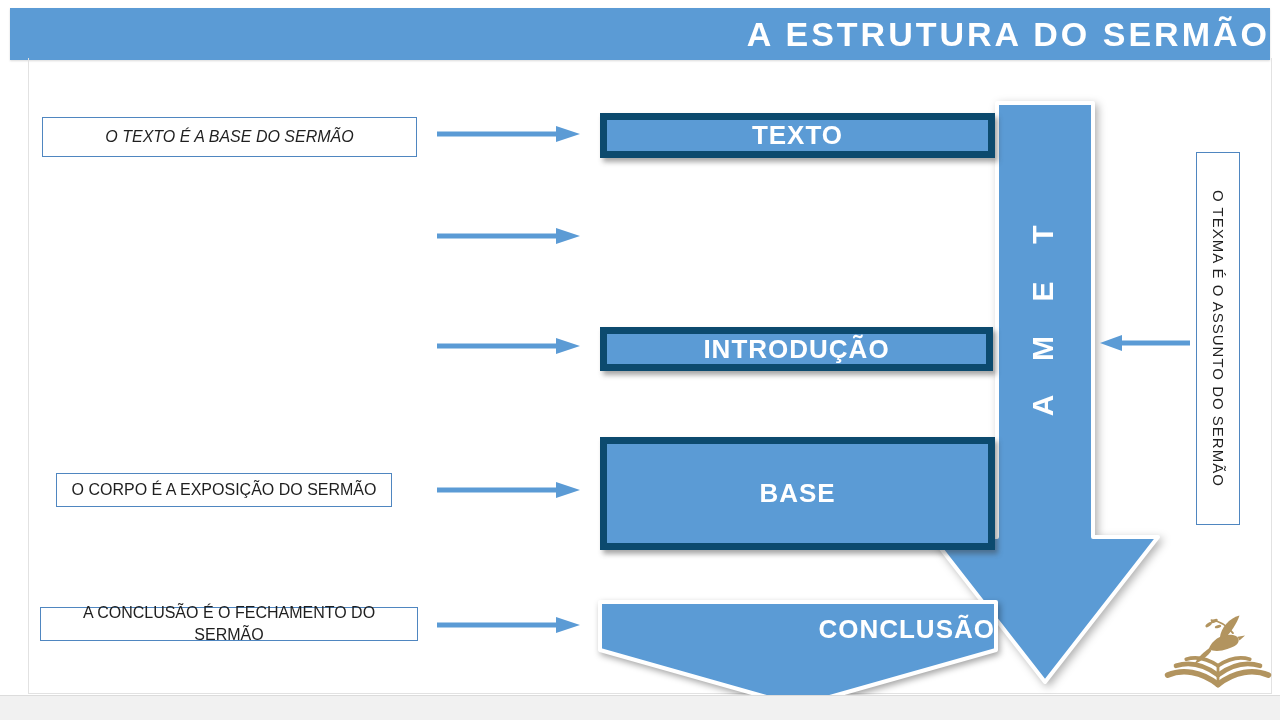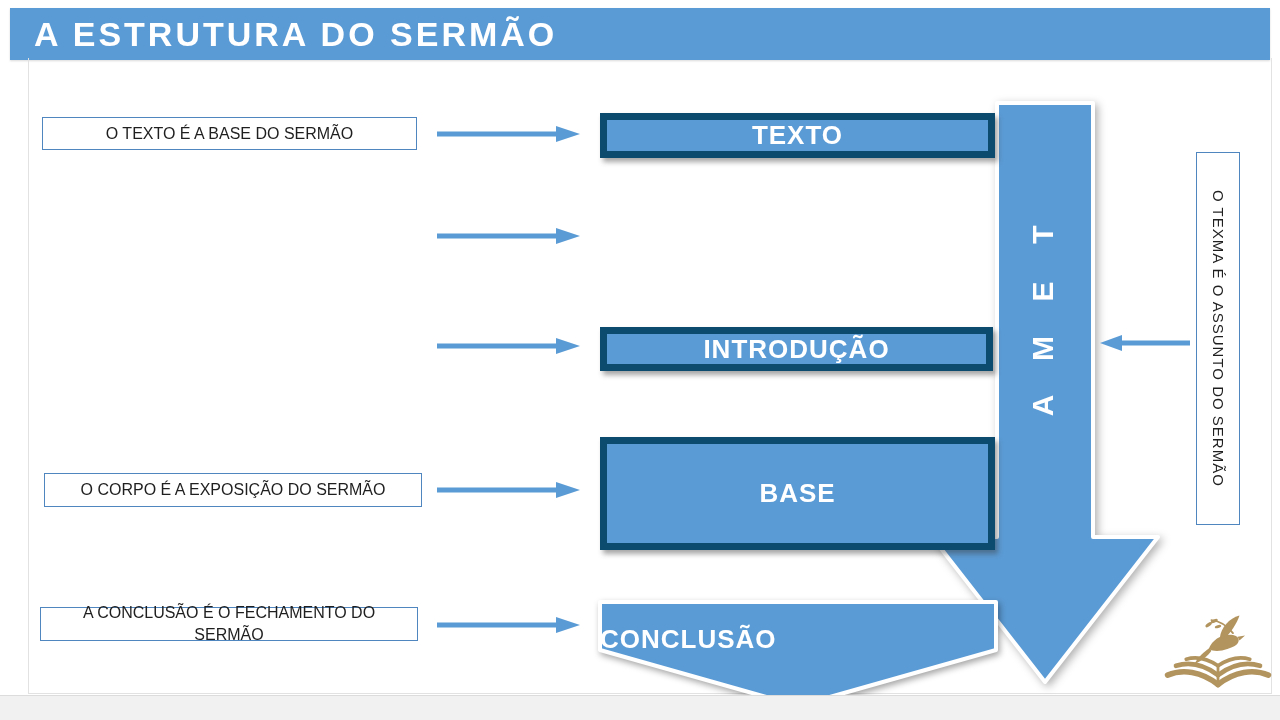--- a/index.html
+++ b/index.html
@@ -11,36 +11,36 @@
   .frame {
     position:absolute; left:28px; top:58px; width:1244px; height:636px;
     border:1px solid #e2e2e2; border-top:none; pointer-events:none;
   }
   .bottom-strip {
     position:absolute; left:0; top:695px; width:1280px; height:25px;
     background:#f1f1f1; border-top:1px solid #dcdcdc;
   }
   .titlebar {
     position:absolute; left:10px; top:8px; width:1260px; height:52px;
-    background:#5b9bd5; display:flex; align-items:center; justify-content:flex-start;
+    background:#5b9bd5; display:flex; align-items:center; justify-content:flex-end;
     box-shadow:0 1px 2px rgba(0,0,0,0.15);
     padding-left:24px;
   }
   .titlebar h1 {
     color:#ffffff; font-size:34px; font-weight:800; letter-spacing:3px;
   }
   .note {
     position:absolute; background:#ffffff; border:1px solid #4f86c0;
     display:flex; align-items:center; justify-content:center; text-align:center;
     color:#1f1f1f; font-size:16px; line-height:1.35; padding:2px 10px;
   }
-  .note1 { left:42px; top:117px; width:375px; height:33px; }
+  .note1 { left:42px; top:117px; width:375px; height:40px;font-style:italic; }
   .note2 { left:42px; top:204px; width:375px; height:62px; }
   .note3 { left:40px; top:328px; width:378px; height:34px; }
-  .note4 { left:44px; top:473px; width:378px; height:34px; }
+  .note4 { left:56px; top:473px; width:336px; height:34px; }
   .note5 { left:40px; top:607px; width:378px; height:34px; }
   .harrow { position:absolute; width:148px; height:20px; }
   .harrow line { stroke:#5b9bd5; stroke-width:5; }
   .harrow polygon { fill:#5b9bd5; }
   .a1 { left:434px; top:124px; } .a2 { left:434px; top:226px; }
   .a3 { left:434px; top:336px; } .a4 { left:434px; top:480px; }
   .a5 { left:434px; top:615px; }
   .sidearrow { left:1100px; top:333px; width:92px; }
   .stage {
     position:absolute; background:#5b9bd5; border:7px solid #0c4a6e;
@@ -50,22 +50,22 @@
   }
   .stage1 { left:600px; top:113px; width:395px; height:45px; }
   .stage2 { left:600px; top:213px; width:395px; height:47px; }
   .stage3 { left:600px; top:327px; width:393px; height:44px;text-align:center; }
   .stage4 { left:600px; top:437px; width:395px; height:113px; }
   .shape-svg { position:absolute; overflow:visible; }
   .pent-svg { left:588px; top:594px; width:422px; height:122px;
     filter:drop-shadow(2px 3px 3px rgba(0,0,0,0.35)); }
   .pent-label {
     position:absolute; left:600px; top:610px; width:395px; height:38px;
-    display:flex; align-items:center; justify-content:flex-start;
-    color:#ffffff; font-size:26px; font-weight:bold; letter-spacing:1px;margin-top:10px;
+    display:flex; align-items:center; justify-content:flex-end;
+    color:#ffffff; font-size:26px; font-weight:bold; letter-spacing:1px;
   }
   .bigarrow-svg { left:910px; top:90px; width:270px; height:608px;
     filter:drop-shadow(3px 3px 4px rgba(0,0,0,0.3)); }
   .tema {
     position:absolute; left:1012px; top:206px; width:60px;
     display:flex; flex-direction:column; align-items:center;
   }
   .tema span {
     display:block; height:57px; width:40px; line-height:57px; text-align:center;
     color:#ffffff; font-size:30px; font-weight:bold;

